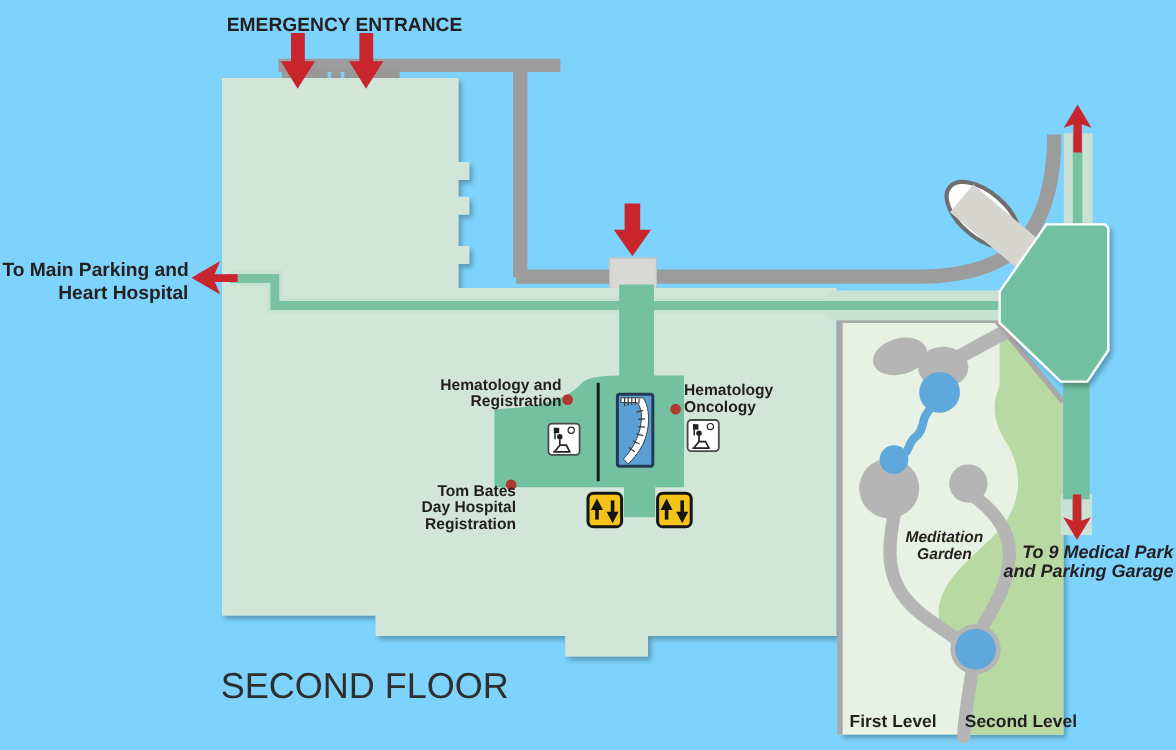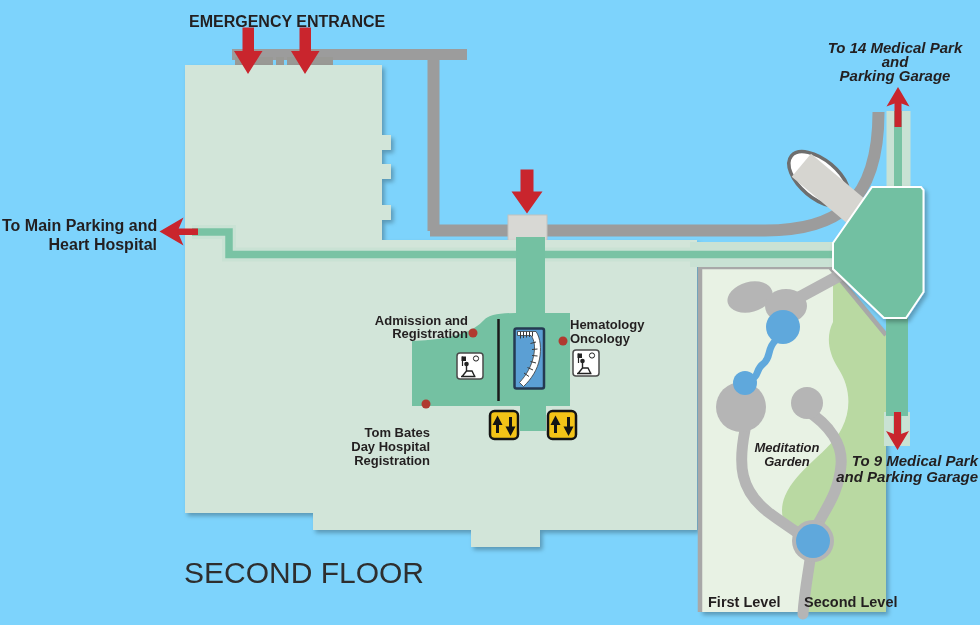--- a/index.html
+++ b/index.html
@@ -12,21 +12,21 @@
   .lbl div{white-space:nowrap;}
   .ctr{text-align:center;}
   .rt{text-align:right;}
   #lbl-emergency{left:189px;top:13px;font-size:16px;font-weight:bold;}
   #lbl-childrens{left:430px;top:136px;width:200px;font-size:15px;font-weight:bold;line-height:16px;}
   #lbl-tomain{left:2px;top:216px;width:155px;font-size:16px;font-weight:bold;line-height:19px;}
   #lbl-to14{left:815px;top:41px;width:160px;font-size:15px;font-style:italic;font-weight:600;line-height:14px;}
   #lbl-to9{left:823px;top:453px;width:155px;font-size:15px;font-style:italic;font-weight:600;line-height:16px;text-align:right;}
   #lbl-admission{left:338px;top:314px;width:130px;font-size:13px;font-weight:600;line-height:13px;}
   #lbl-hematology{left:570px;top:318px;font-size:13px;font-weight:600;line-height:14px;}
-  #lbl-tombates{left:340px;top:402px;width:90px;font-size:13px;font-weight:600;line-height:14px;margin-top:24px;}
+  #lbl-tombates{left:340px;top:402px;width:90px;font-size:13px;font-weight:600;line-height:14px;}
   #lbl-meditation{left:727px;top:441px;width:120px;font-size:13px;font-weight:bold;font-style:italic;line-height:14px;}
   #lbl-firstlevel{left:708px;top:594px;font-size:14.5px;font-weight:bold;}
   #lbl-secondlevel{left:804px;top:594px;font-size:14.5px;font-weight:bold;}
   #lbl-floor{left:184px;top:556px;font-size:30px;font-weight:normal;letter-spacing:0px;color:#2e2e2e;}
 </style>
 </head>
 <body>
 
 <div id="stage">
 
@@ -162,33 +162,28 @@
   <div class="lbl" id="lbl-emergency">
     <div>EMERGENCY ENTRANCE</div>
   </div>
 
 
   <div class="lbl rt" id="lbl-tomain">
     <div>To Main Parking and</div>
     <div>Heart Hospital</div>
   </div>
 
-  <div class="lbl ctr" id="lbl-to14">
-    <div>To 14 Medical Park</div>
-    <div>and</div>
-    <div>Parking Garage</div>
-  </div>
 
   <div class="lbl ctr" id="lbl-to9">
     <div>To 9 Medical Park</div>
     <div>and Parking Garage</div>
   </div>
 
   <div class="lbl rt" id="lbl-admission">
-    <div>Admission and</div>
+    <div>Hematology and</div>
     <div>Registration</div>
   </div>
 
   <div class="lbl" id="lbl-hematology">
     <div>Hematology</div>
     <div>Oncology</div>
   </div>
 
   <div class="lbl rt" id="lbl-tombates">
     <div>Tom Bates</div>

